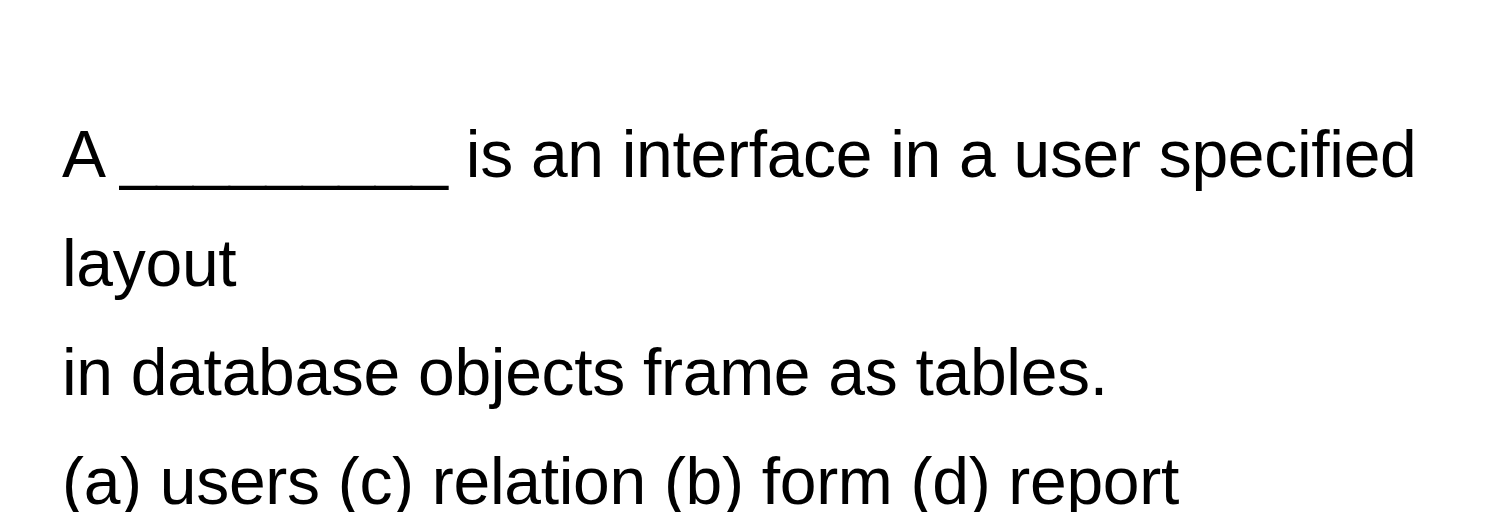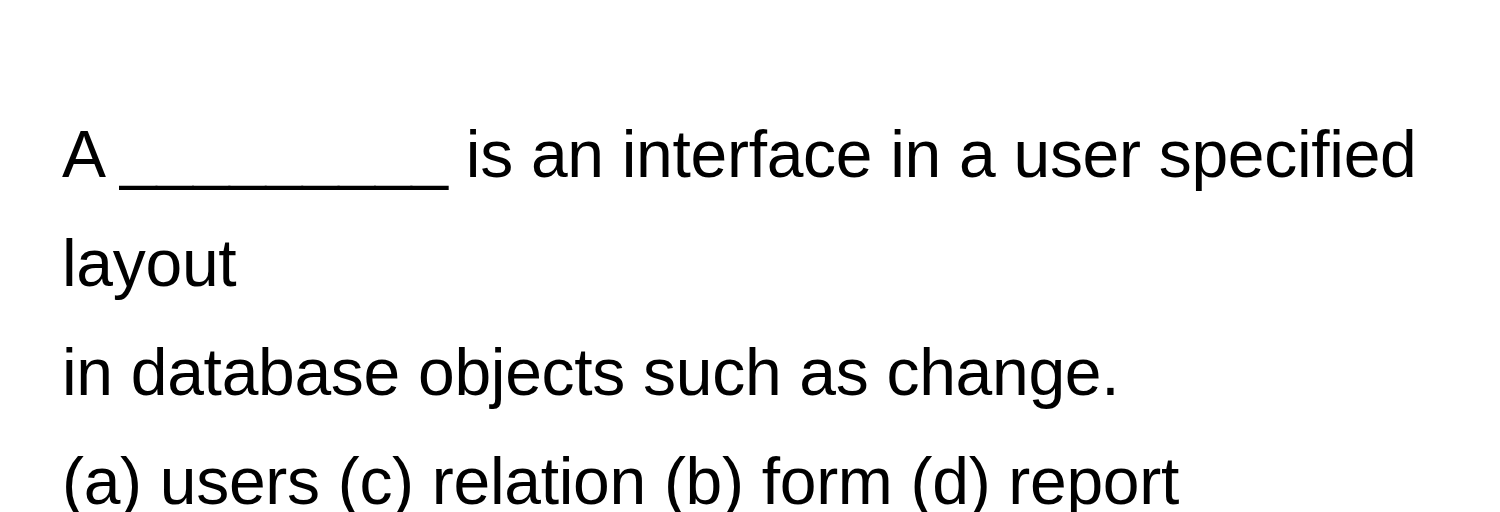--- a/index.html
+++ b/index.html
@@ -24,16 +24,16 @@
       letter-spacing: -0.3px;
       margin-left: 32px;
     }
   </style>
 </head>
 <body>
 
 <div class="container">
   <div class="question-text">
     <div>A _________ is an interface in a user specified layout</div>
-    <div>in database objects such as change.</div>
+    <div>in database objects frame as tables.</div>
     <div>(a) users (c) relation (b) form (d) report</div>
   </div>
 </div>
 
 </body></html>

